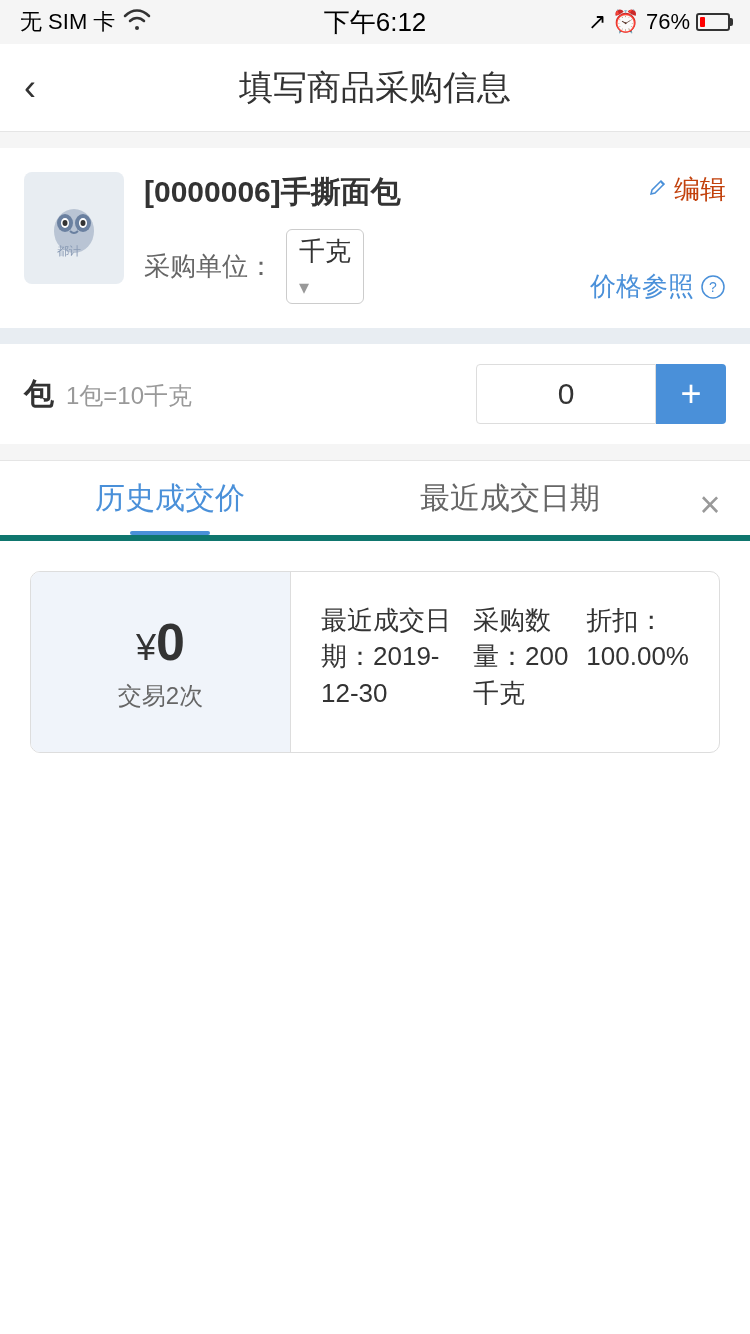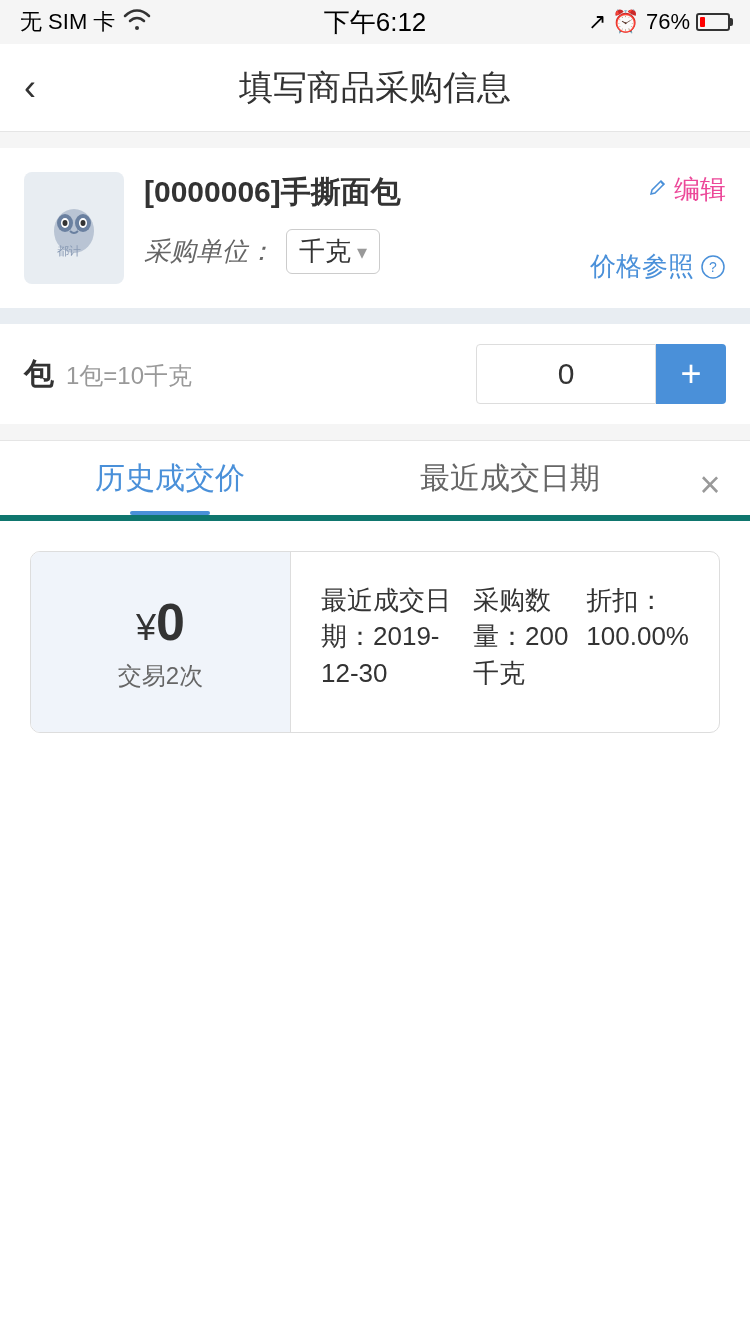--- a/index.html
+++ b/index.html
@@ -137,43 +137,43 @@
       margin-bottom: 16px;
     }
     .product-unit-row {
       display: flex;
       align-items: center;
       gap: 12px;
     }
     .unit-label {
       font-size: 26px;
       color: #666;
-      font-style: italic;
     }
     .unit-selector {
       display: inline-flex;
-      align-items: center;
+      align-items: flex-start;
       gap: 6px;
       border: 1px solid #ccc;
       border-radius: 6px;
       padding: 4px 12px;
       font-size: 26px;
       color: #333;
       cursor: pointer;
+      flex-direction: column;
     }
     .unit-arrow {
       font-size: 20px;
       color: #999;
     }
     .edit-btn {
       position: absolute;
       top: 24px;
       right: 24px;
       font-size: 26px;
-      color: #ec4899;
+      color: #c2410c;
       display: flex;
       align-items: center;
       gap: 6px;
       cursor: pointer;
     }
     .price-ref-btn {
       position: absolute;
       bottom: 24px;
       right: 24px;
       font-size: 26px;

